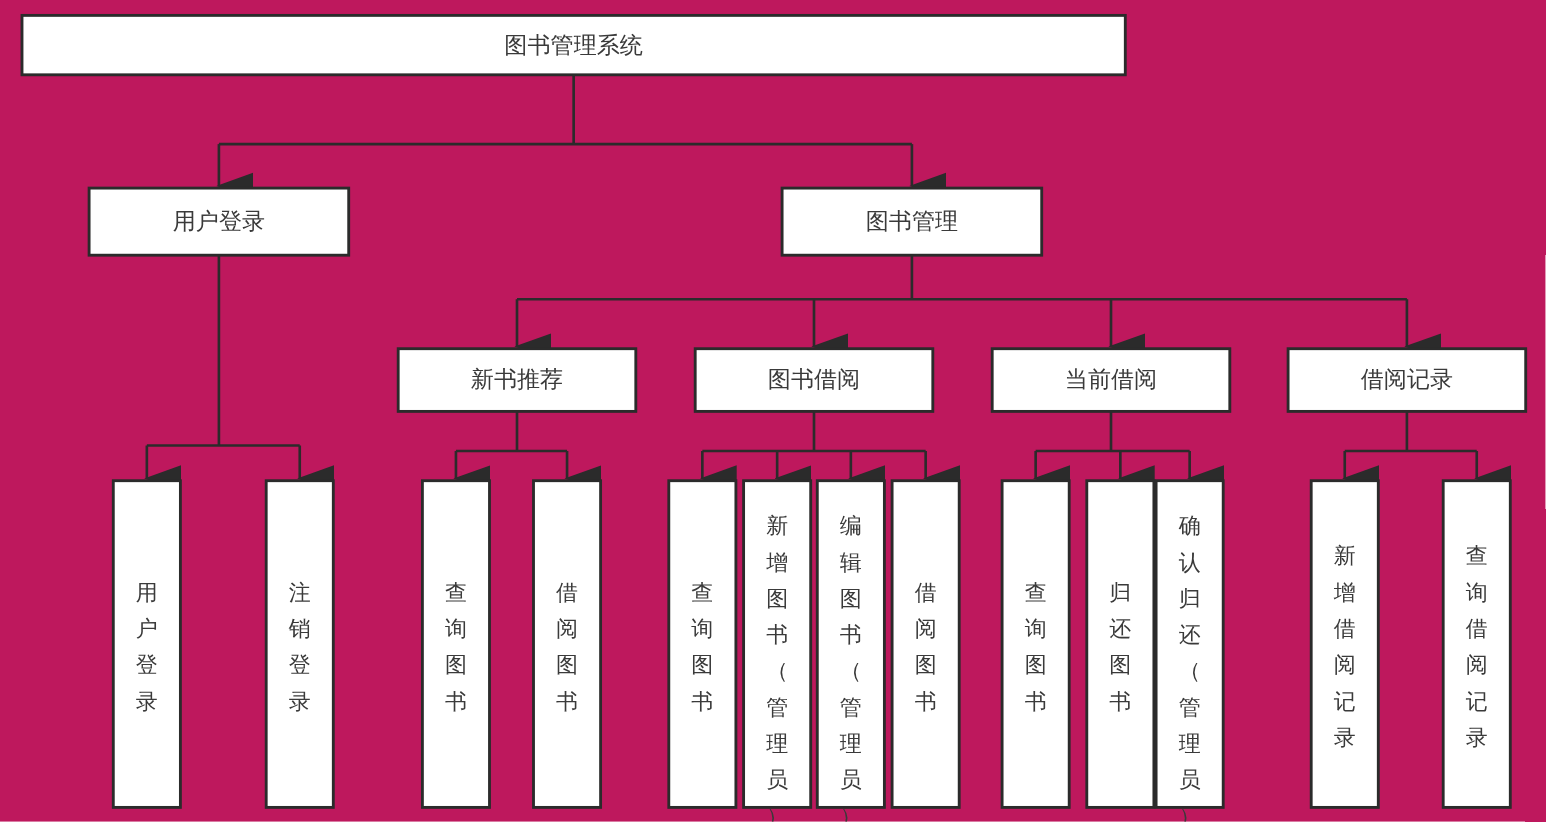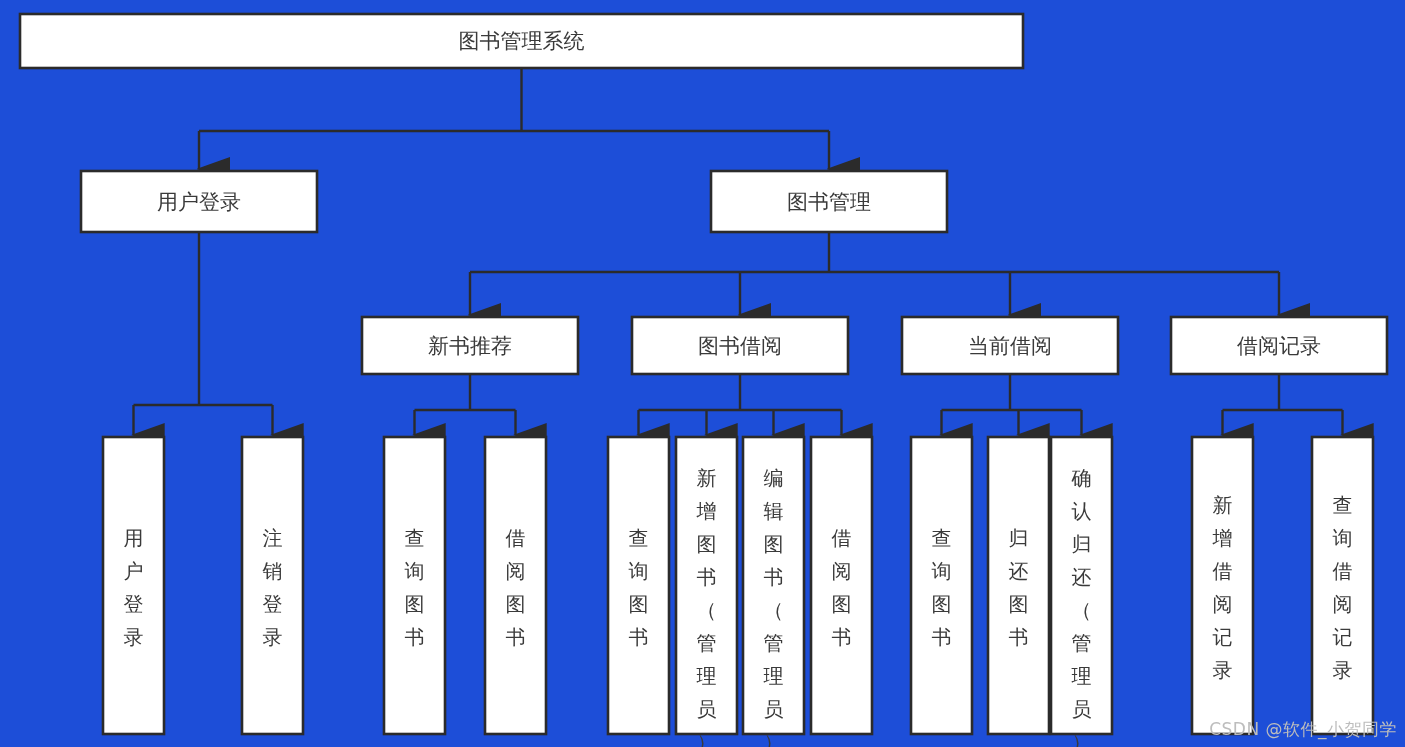--- a/index.html
+++ b/index.html
@@ -10,21 +10,21 @@
   body {
     width: 1405px;
     height: 747px;
     font-family: "DejaVu Sans", "Liberation Sans", sans-serif;
     overflow: hidden;
   }
   #diagram-root {
     position: relative;
     width: 1405px;
     height: 747px;
-    background: #1d4ed8;
+    background: #be185d;
   }
   svg#diagram-svg {
     position: absolute;
     left: 0;
     top: 0;
     width: 1405px;
     height: 747px;
     display: block;
   }
   .node-box {
@@ -190,14 +190,13 @@
           <rect x="1192" y="437" width="61" height="297" class="node-box"></rect>
           <text x="1222.5" class="node-label-v"><tspan x="1222.5" y="512.24">新</tspan><tspan x="1222.5" y="545.24">增</tspan><tspan x="1222.5" y="578.24">借</tspan><tspan x="1222.5" y="611.24">阅</tspan><tspan x="1222.5" y="644.24">记</tspan><tspan x="1222.5" y="677.24">录</tspan></text>
         </g>
         <g>
           <rect x="1312" y="437" width="61" height="297" class="node-box"></rect>
           <text x="1342.5" class="node-label-v"><tspan x="1342.5" y="512.24">查</tspan><tspan x="1342.5" y="545.24">询</tspan><tspan x="1342.5" y="578.24">借</tspan><tspan x="1342.5" y="611.24">阅</tspan><tspan x="1342.5" y="644.24">记</tspan><tspan x="1342.5" y="677.24">录</tspan></text>
         </g>
       </g>
   </svg>
 
-  <div class="watermark">CSDN @软件_小贺同学</div>
 </div>
 
 </body></html>

